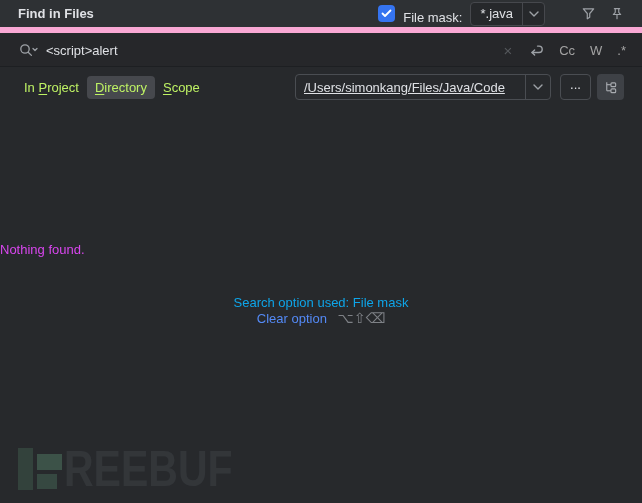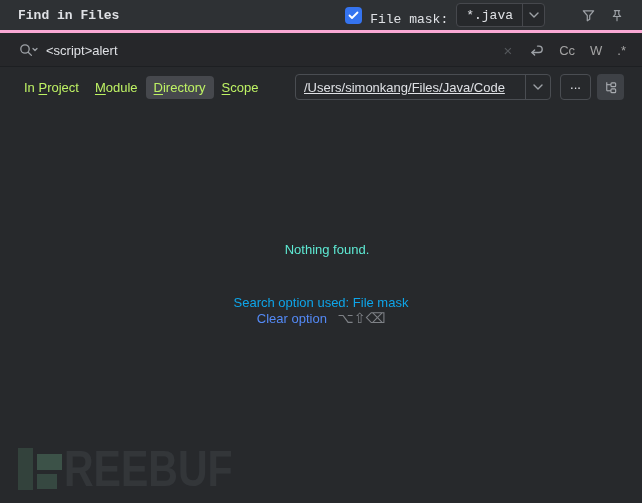--- a/index.html
+++ b/index.html
@@ -6,22 +6,22 @@
   *{box-sizing:border-box;}
   .app{
     position:relative;width:642px;height:503px;overflow:hidden;
     background:#27292C;
     font-family:"Liberation Sans","DejaVu Sans",sans-serif;
     font-size:13px;color:#DFE1E5;
   }
   
   .titlebar{
     position:absolute;top:0;left:0;right:0;height:33px;
-    background:#2E3134;border-bottom:3px solid #f9a8d4;
-    display:flex;align-items:center;padding:0 18px;font-family:Liberation Mono, monospace;
+    background:#2E3134;border-bottom:6px solid #f9a8d4;
+    display:flex;align-items:center;padding:0 18px;
   }
   .titlebar .title{font-weight:bold;margin-right:auto;}
   .cb{
     width:17px;height:17px;border-radius:4px;flex:none;
     display:flex;align-items:center;justify-content:center;
   }
   .cb.checked{background:#3574F0;}
   .cb.unchecked{background:transparent;border:1.5px solid #6C6F74;width:16px;height:16px;border-radius:4px;}
   .fm-label{margin:8px 8px 0 8px;}
   .combo{
@@ -62,21 +62,21 @@
     position:absolute;left:560px;top:6px;height:26px;width:31px;
     border:1px solid #4A4D52;border-radius:4px;background:transparent;
     color:#DFE1E5;font-size:13px;display:flex;align-items:center;justify-content:center;padding-bottom:5px;
   }
   .tree-btn{
     position:absolute;left:597px;top:6px;height:26px;width:27px;
     border:none;border-radius:4px;background:#3E4146;
     display:flex;align-items:center;justify-content:center;
   }
   
-  .nothing{position:absolute;top:242px;left:12px;right:0;text-align:center;color:#5eead4;}
+  .nothing{position:absolute;top:242px;left:0;right:0;text-align:left;color:#d946ef;}
   .optnote{position:absolute;top:295px;left:0;right:0;text-align:center;color:#0ea5e9;}
   .clearrow{position:absolute;top:310px;left:0;right:0;text-align:center;}
   .clearrow .link{color:#548AF7;cursor:pointer;}
   .clearrow .keys{color:#7E8186;font-size:14px;margin-left:7px;font-family:"DejaVu Sans",sans-serif;}
   
   .footer{
     position:absolute;left:0;right:0;bottom:0;height:33px;
     background:#2A2C2F;border-top:1px solid #1D1F22;
     display:flex;align-items:center;padding:0 18px;
   }
@@ -153,21 +153,20 @@
         </svg>
       </span>
       <span class="txt">Cc</span>
       <span class="txt">W</span>
       <span class="txt">.*</span>
     </span>
   </div>
 
   <div class="tabsrow">
     <span class="tab"><span>In </span><span class="mn">P</span><span>roject</span></span>
-    <span class="tab"><span></span><span class="mn">M</span><span>odule</span></span>
     <span class="tab selected"><span></span><span class="mn">D</span><span>irectory</span></span>
     <span class="tab"><span></span><span class="mn">S</span><span>cope</span></span>
 
     <span class="dir-combo">
       <span class="path">/Users/simonkang/Files/Java/Code</span>
       <span class="chev">
         <svg width="10" height="6" viewBox="0 0 10 6">
             <polyline points="1,1 5,5 9,1" fill="none" stroke="#9DA1A6" stroke-width="1.4" stroke-linecap="round" stroke-linejoin="round"></polyline>
           </svg>
       </span>

